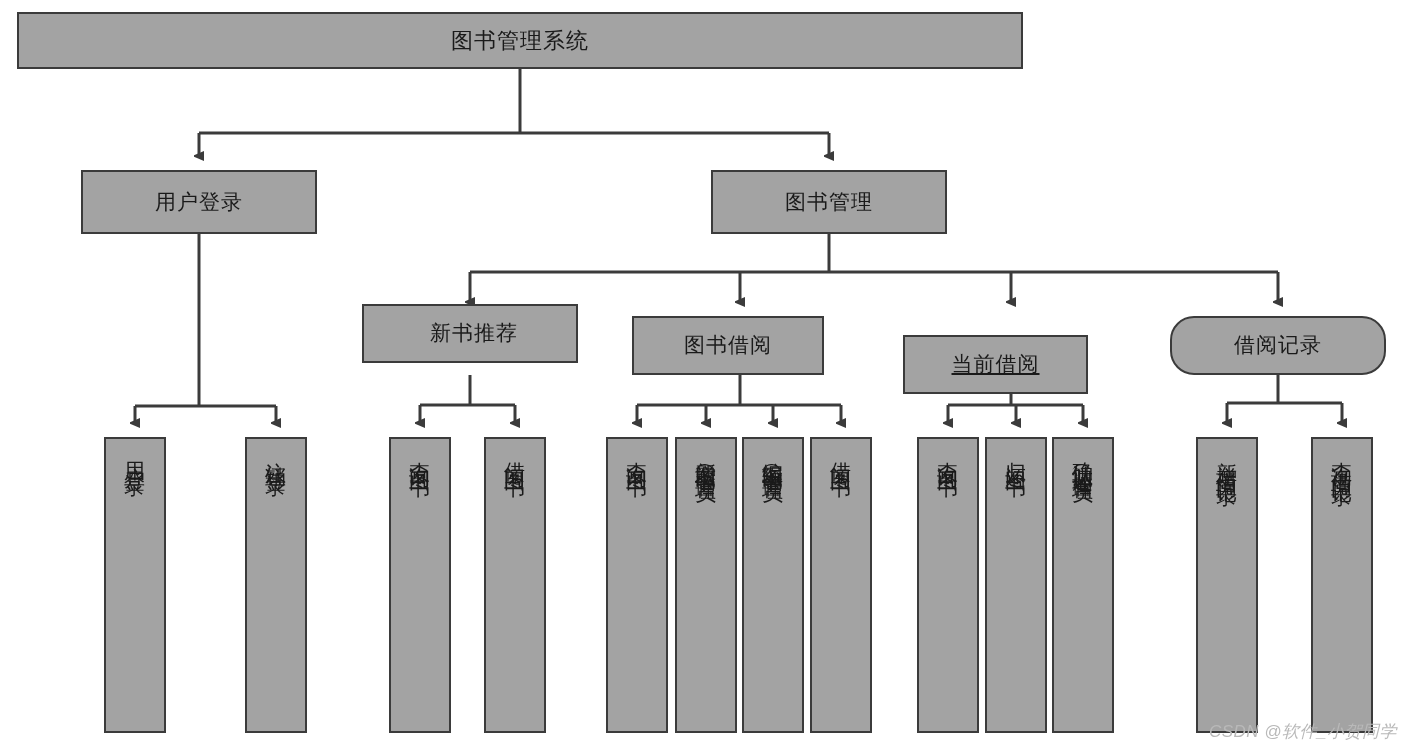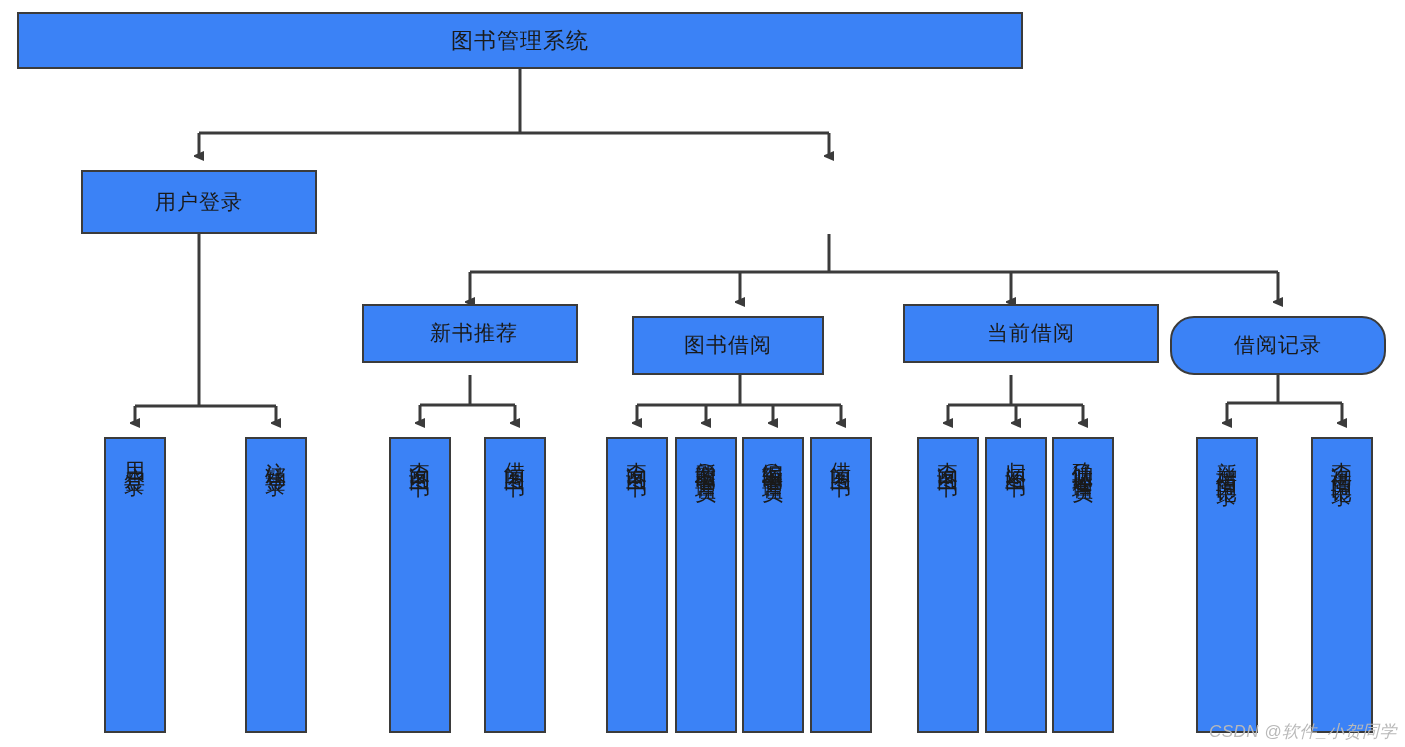--- a/index.html
+++ b/index.html
@@ -22,21 +22,21 @@
     left: 0;
     top: 0;
     width: 1405px;
     height: 747px;
     pointer-events: none;
   }
   .node {
     position: absolute;
     box-sizing: border-box;
     border: 2px solid #3b3b3b;
-    background: #3b82f6;
+    background: #a3a3a3;
     display: flex;
     align-items: center;
     justify-content: center;
     color: #1a1a1a;
   }
   .node .label {
     display: block;
     text-align: center;
     line-height: 1.15;
   }
@@ -132,28 +132,31 @@
     </g>
   </svg>
 
   <div class="node horiz title" style="left:17px; top:12px; width:1006px; height:57px;">
     <span class="label">图书管理系统</span>
   </div>
 
   <div class="node horiz" style="left:81px; top:170px; width:236px; height:64px;">
     <span class="label">用户登录</span>
   </div>
+  <div class="node horiz" style="left:711px; top:170px; width:236px; height:64px;">
+    <span class="label">图书管理</span>
+  </div>
 
   <div class="node horiz" style="left:362px; top:304px; width:216px; height:59px;padding-left:8px;">
     <span class="label">新书推荐</span>
   </div>
   <div class="node horiz" style="left:632px; top:316px; width:192px; height:59px;">
     <span class="label">图书借阅</span>
   </div>
-  <div class="node horiz" style="left:903px; top:304px; width:256px; height:59px;">
+  <div class="node horiz" style="left:903px; top:335px; width:185px; height:59px;text-decoration:underline;">
     <span class="label">当前借阅</span>
   </div>
   <div class="node horiz" style="left:1170px; top:316px; width:216px; height:59px;border-radius:24px;">
     <span class="label">借阅记录</span>
   </div>
 
   <div class="node vert" style="left:104px; top:437px; width:62px; height:296px;">
     <span class="label">用户登录</span>
   </div>
   <div class="node vert" style="left:245px; top:437px; width:62px; height:296px;">

